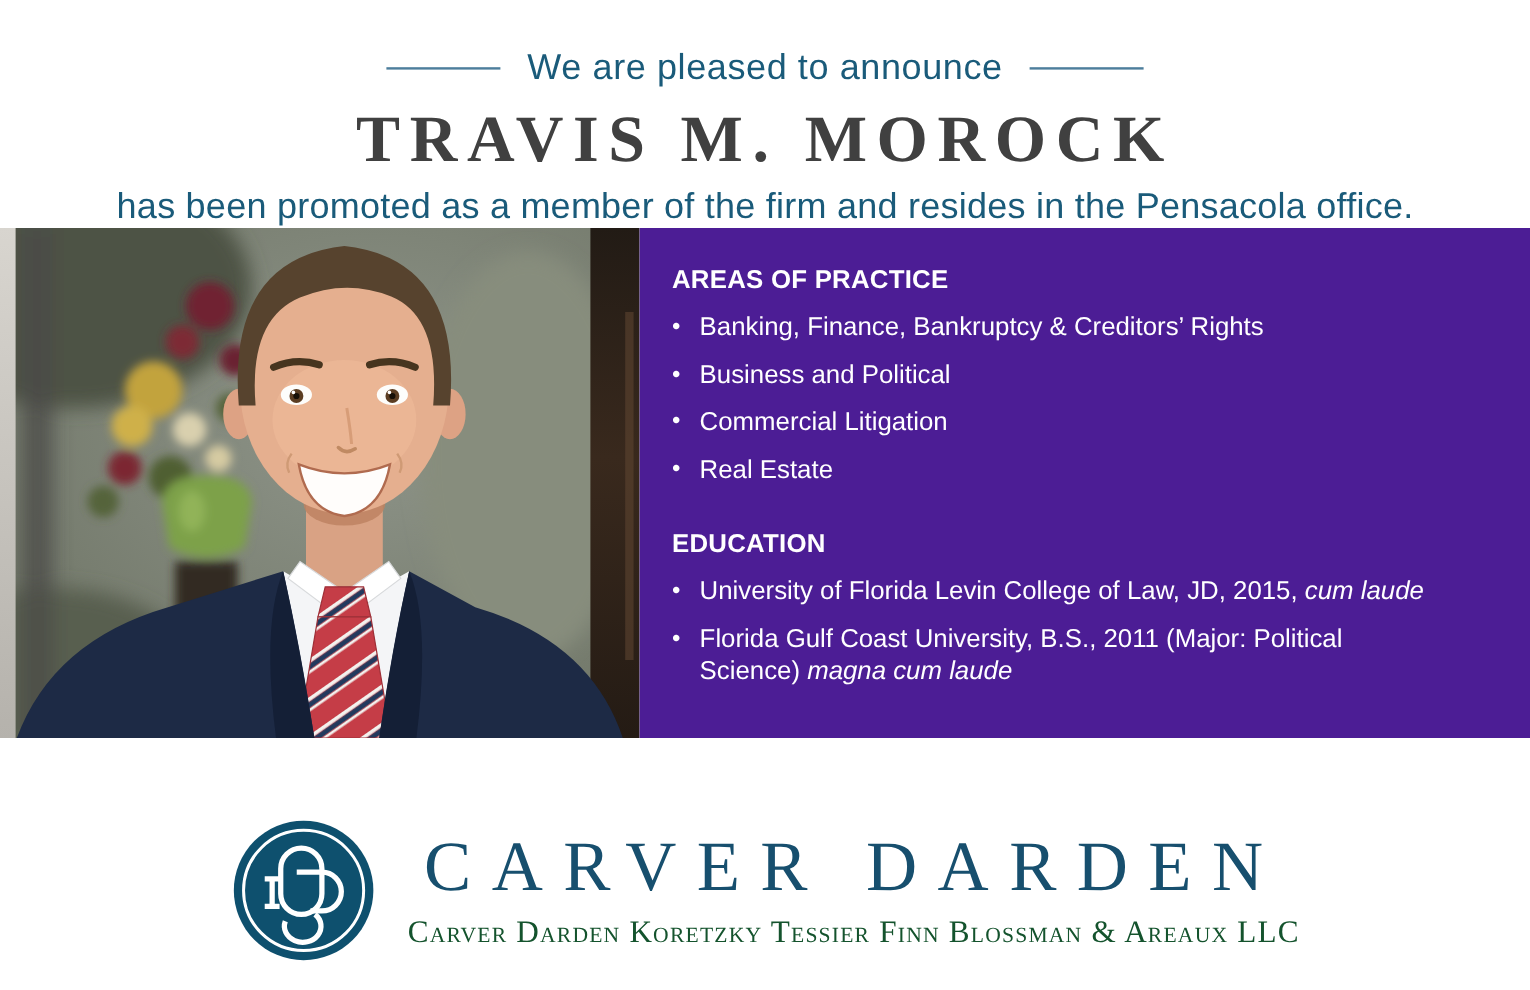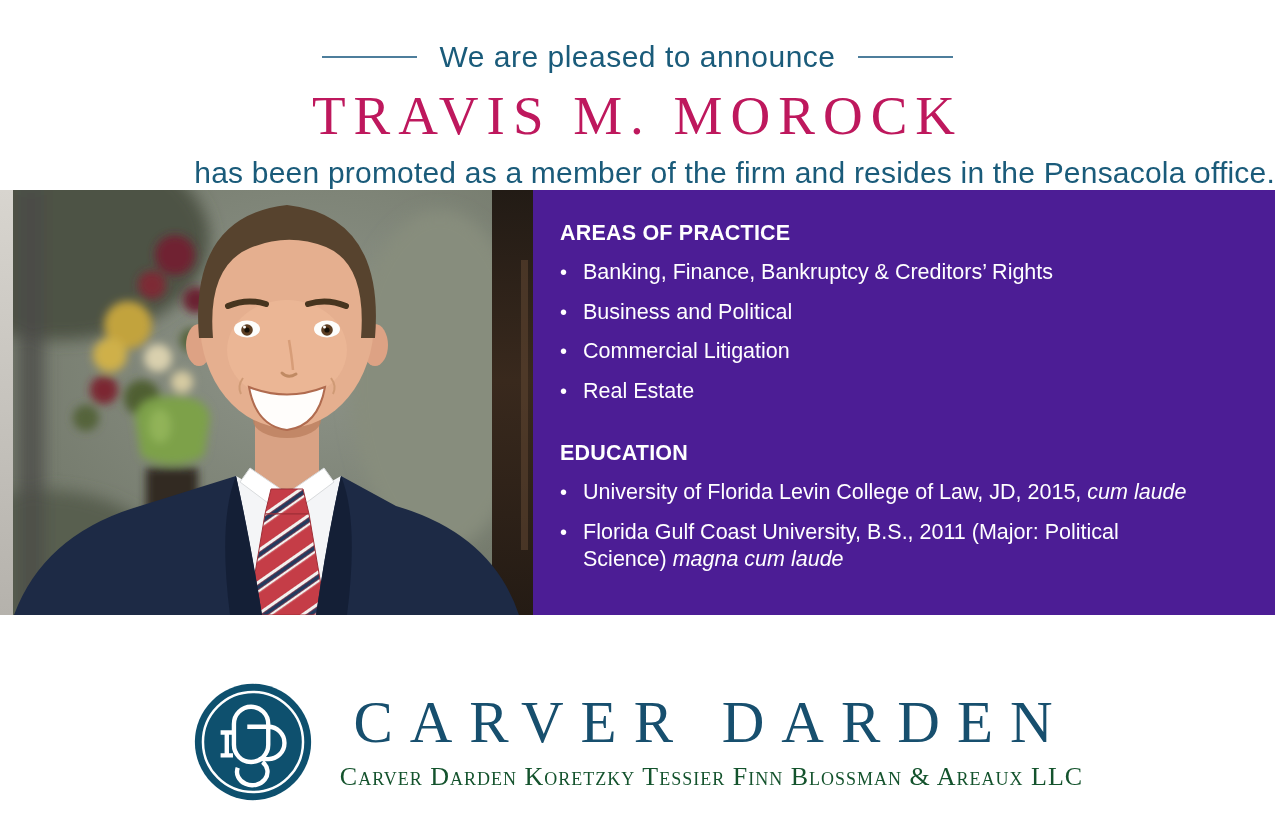--- a/index.html
+++ b/index.html
@@ -9,24 +9,24 @@
     overflow:hidden;
   }
   .card{width:1275px;height:825px;display:flex;flex-direction:column;}
 
   
   .header{height:210px;box-sizing:border-box;padding-top:40px;text-align:center;}
   .kicker-row{display:flex;align-items:center;justify-content:center;gap:22px;}
   .rule{width:95px;height:2px;background:#4d7e9c;}
   .kicker{font-size:30px;color:#1a5b7a;letter-spacing:0.5px;}
   .name{
-    font-family:"Liberation Serif", serif;font-weight:normal;
-    font-size:55px;letter-spacing:8px;color:#be185d;margin:10px 0 0;
-  }
-  .subtitle{font-size:30px;color:#1a5b7a;margin:9px 0 0;letter-spacing:0.2px;text-align:right;}
+    font-family:"Liberation Serif", serif;font-weight:bold;
+    font-size:55px;letter-spacing:8px;color:#404040;margin:10px 0 0;
+  }
+  .subtitle{font-size:30px;color:#1a5b7a;margin:9px 0 0;letter-spacing:0.2px;}
 
   
   .middle{height:425px;display:flex;}
   .photo{width:533px;height:425px;flex:0 0 auto;}
   .photo svg{display:block;}
   .panel{
     flex:1;background:#4c1d95;color:#ffffff;box-sizing:border-box;
     padding:31px 24px 0 27px;
   }
   .panel-heading{font-weight:bold;font-size:21.5px;letter-spacing:0.2px;}

